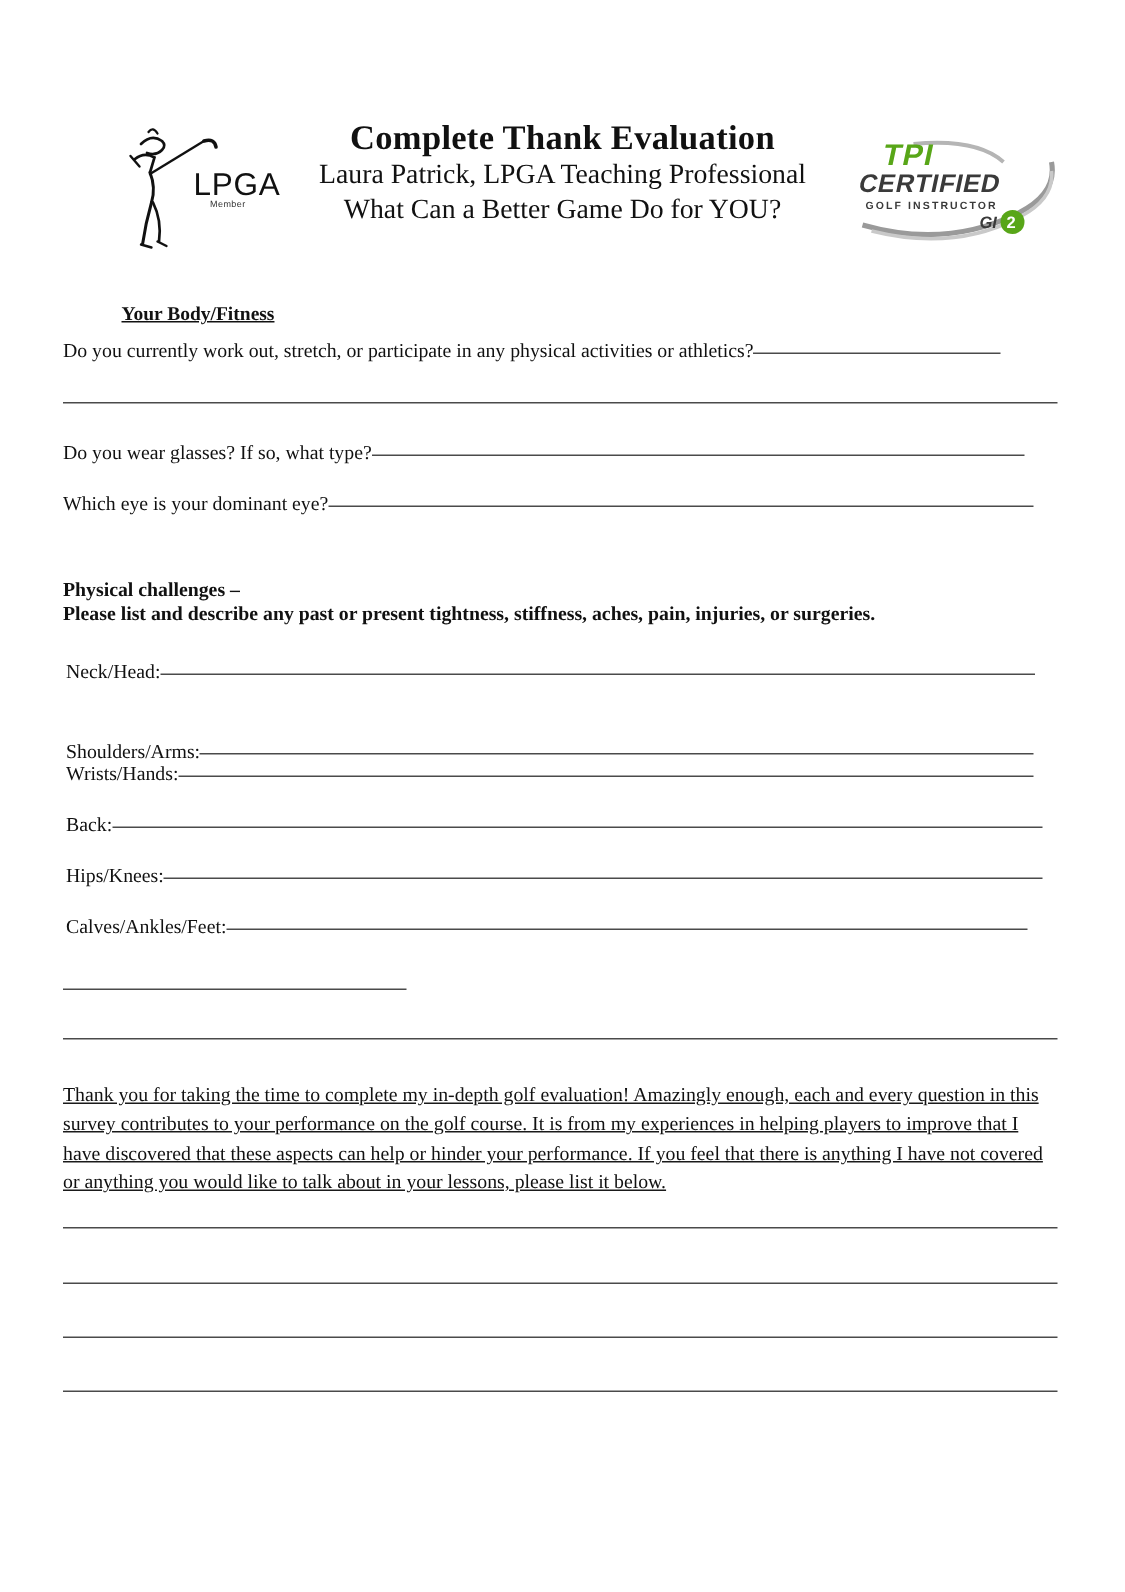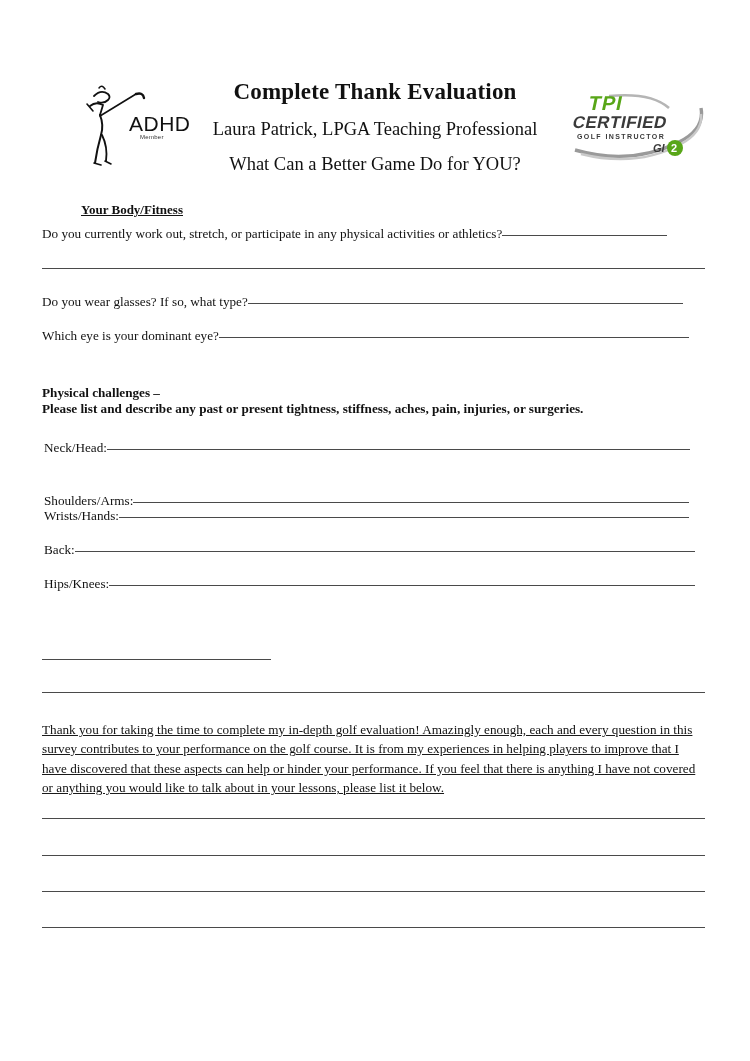--- a/index.html
+++ b/index.html
@@ -65,21 +65,21 @@
     line-height: 28px;
     letter-spacing: 0.2px;
     color: #111;
     margin: 0;
   }
   .doc-subtitle {
     font-family: "Liberation Serif", serif;
     font-size: 18.5px;
     line-height: 23px;
     color: #111;
-    margin: 12px;
+    margin: 0;
   }
 
   
   .tpi-logo {
     position: absolute;
     left: 565px; top: 6px;
     width: 140px; height: 78px;
   }
 
   
@@ -176,21 +176,21 @@
 
           <path d="M26 33 q4 10 1 20" stroke-width="2"></path>
 
           <path d="M27 53 q-4 14 -6 28" stroke-width="2"></path>
           <path d="M28 53 q6 12 4 26" stroke-width="1.8"></path>
 
           <path d="M20 81 l7 2" stroke-width="1.6"></path>
           <path d="M31 79 l6 3" stroke-width="1.6"></path>
         </g>
       </svg>
-      <div class="lpga-word">ADHD</div>
+      <div class="lpga-word">LPGA</div>
       <div class="lpga-member">Member</div>
     </div>
 
     <div class="title-block">
       <div class="doc-title">Complete Thank Evaluation</div>
       <div class="doc-subtitle">Laura Patrick, LPGA Teaching Professional</div>
       <div class="doc-subtitle">What Can a Better Game Do for YOU?</div>
     </div>
 
     <div class="tpi-logo">
@@ -265,20 +265,25 @@
   <div class="content" style="top:542px;left:44px;">
     <div class="q-line">
       <span class="q-text">Back:</span><span class="fill" style="width:620px;"></span>
     </div>
   </div>
   <div class="content" style="top:576px;left:44px;">
     <div class="q-line">
       <span class="q-text">Hips/Knees:</span><span class="fill" style="width:586px;"></span>
     </div>
   </div>
+  <div class="content" style="top:610px;left:44px;">
+    <div class="q-line">
+      <span class="q-text">Calves/Ankles/Feet:</span><span class="fill" style="width:534px;"></span>
+    </div>
+  </div>
 
   <div class="content" style="top:650px;">
     <div class="q-line">
       <span class="fill" style="width:229px;"></span>
     </div>
   </div>
   <div class="content" style="top:692px;">
     <div class="rule"></div>
   </div>
 

